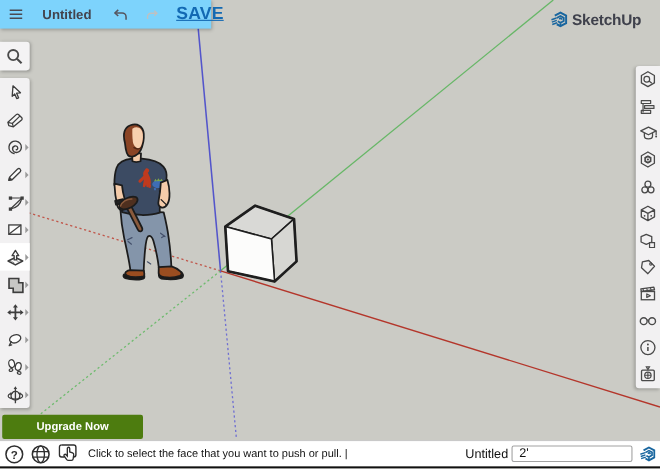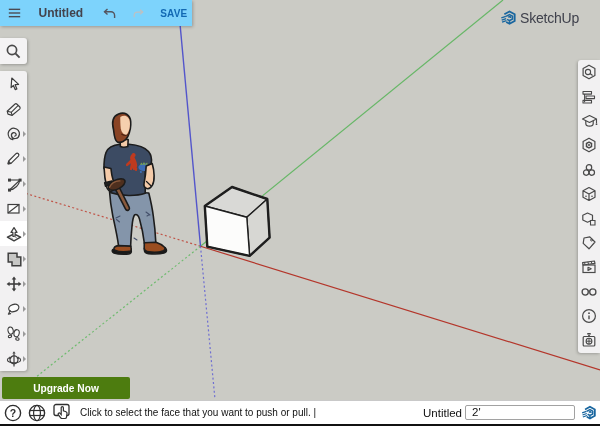--- a/index.html
+++ b/index.html
@@ -3,23 +3,23 @@
 <meta charset="utf-8">
 <style>
   html,body{margin:0;padding:0;}
   .stage{position:relative;width:600px;height:426px;background:#cbcbc5;overflow:hidden;
          font-family:"Liberation Sans",sans-serif;}
   .scene{position:absolute;left:0;top:0;}
   .header{position:absolute;left:0;top:0;width:192px;height:26px;background:#7dd3fc;
           box-shadow:1px 1px 3px rgba(0,0,0,0.25);display:flex;align-items:center;}
   .header svg{flex-shrink:0;}
   .title{font-size:12px;font-weight:bold;color:#43434d;margin-left:18px;flex-shrink:0;}
-  .save{font-size:10px;font-weight:bold;color:#1269b3;margin-left:16px;letter-spacing:0.2px;flex-shrink:0;}
+  .save{font-size:16px;font-weight:bold;color:#1269b3;margin-left:16px;letter-spacing:0.2px;flex-shrink:0;text-decoration:underline;}
   .logoTR{position:absolute;left:500px;top:9px;display:flex;align-items:center;}
-  .logoTR .txt{font-size:14px;font-weight:normal;color:#3f414c;margin-left:4px;letter-spacing:-0.2px;}
+  .logoTR .txt{font-size:14px;font-weight:bold;color:#3f414c;margin-left:4px;letter-spacing:-0.2px;}
   .searchBtn{position:absolute;left:0;top:38px;width:27px;height:26px;background:#f4f3f4;
              border-radius:0 3px 3px 0;box-shadow:1px 1px 3px rgba(0,0,0,0.25);
              display:flex;align-items:center;justify-content:center;}
   .ltool{position:absolute;left:0;top:71px;width:27px;height:300px;background:#f2f1f2;
          border-radius:0 3px 3px 0;box-shadow:1px 1px 3px rgba(0,0,0,0.22);}
   .lcell{position:relative;width:27px;height:25px;display:flex;align-items:center;justify-content:center;}
   .lcell.active{background:#ffffff;}
   .sub{position:absolute;right:1px;top:50%;margin-top:-3px;width:0;height:0;
        border-left:3px solid #9a9a9a;border-top:3px solid transparent;border-bottom:3px solid transparent;}
   .rtool{position:absolute;left:578px;top:60px;width:22px;height:293px;background:#f2f1f2;

